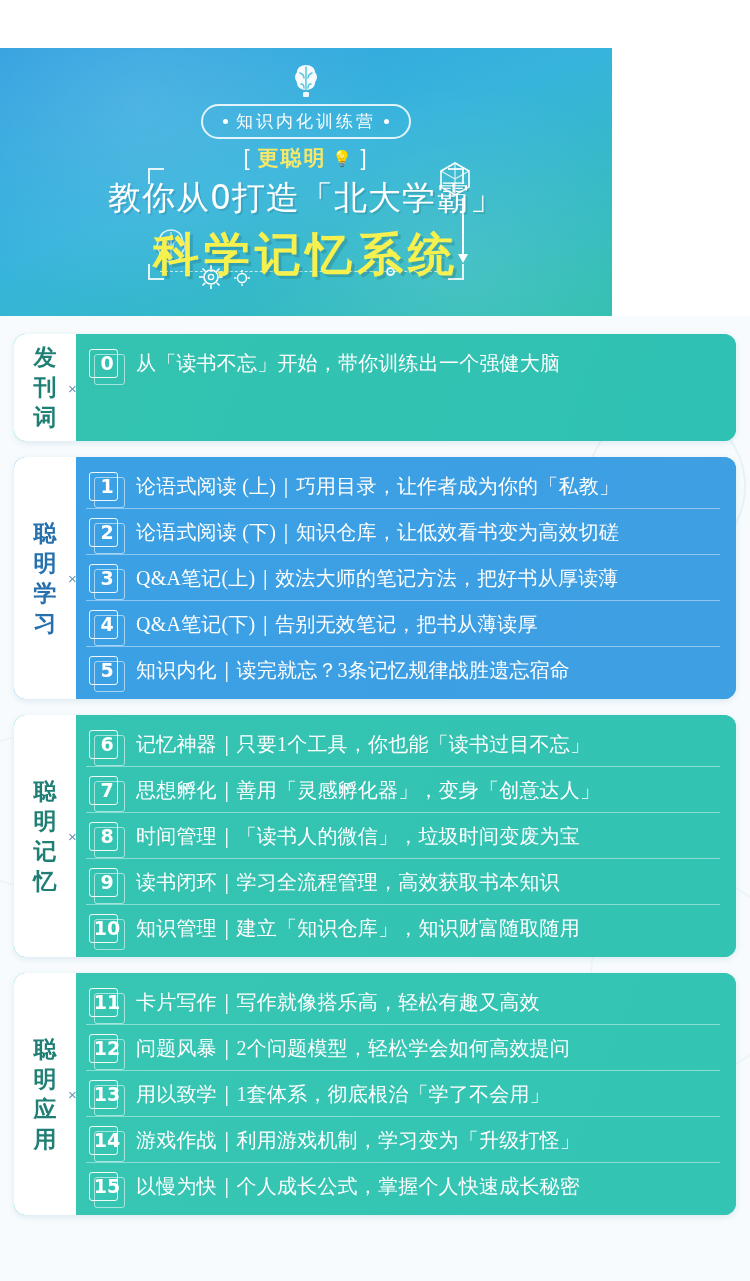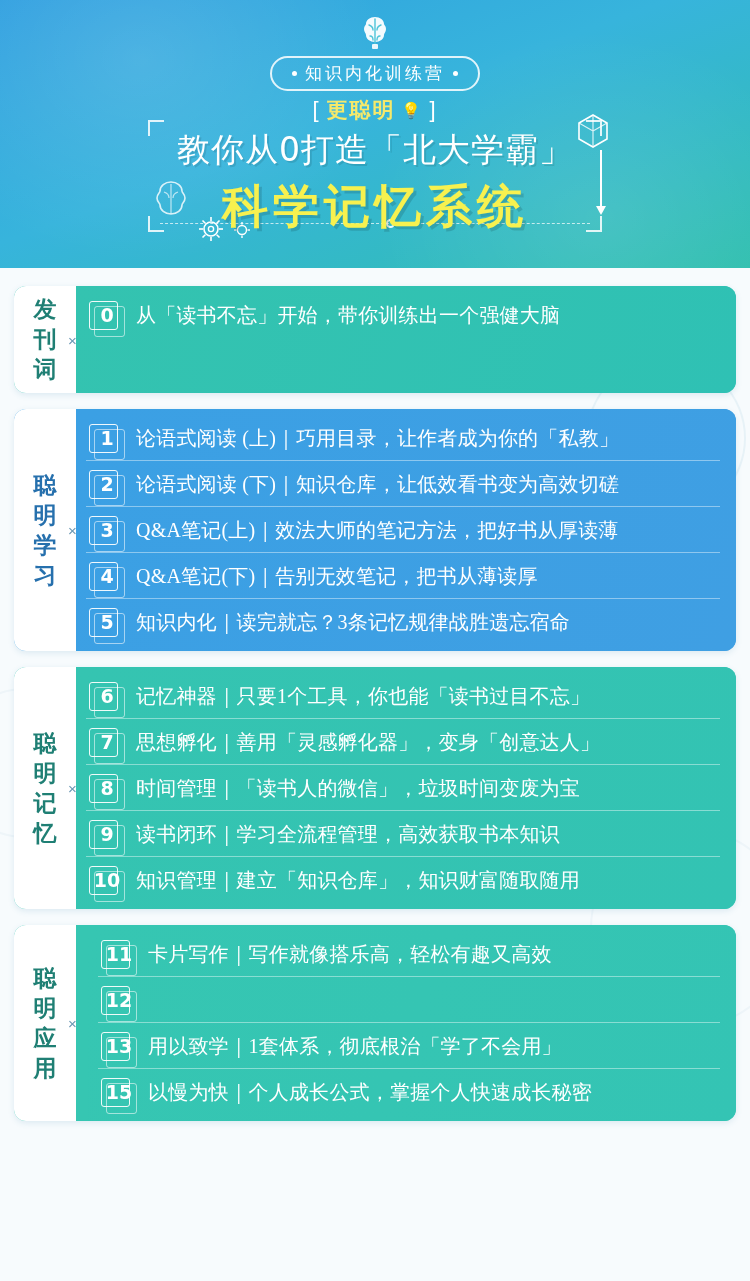--- a/index.html
+++ b/index.html
@@ -13,24 +13,25 @@
   .page {
     position: relative;
     width: 750px;
     height: 1281px;
     background: #ffffff;
   }
 
   
   .header {
     position: relative;
-    width: 750px;
+    width: 612px;
     height: 268px;
     background: linear-gradient(160deg, #2f9fe0 0%, #37b4dc 45%, #2fbfae 100%);
     overflow: hidden;
+    margin-top: 48px;
   }
   .header::before {
     content: "";
     position: absolute;
     left: -120px; top: -150px;
     width: 520px; height: 420px;
     background: radial-gradient(ellipse at center, rgba(255,255,255,0.13), rgba(255,255,255,0) 68%);
   }
   .header::after {
     content: "";
@@ -278,21 +279,21 @@
     line-height: 1.3;
     letter-spacing: 0.2px;
     white-space: nowrap;
     font-family: Liberation Serif, serif;
   }
 
   
   .sec-teal .sec-rows { background: linear-gradient(110deg, #34c3b0 0%, #2fc1b4 100%); }
   .sec-blue .sec-rows { background: linear-gradient(110deg, #3ba0e4 0%, #3f9fe3 100%); }
   .sec-teal2 .sec-rows { background: linear-gradient(110deg, #35c4b1 0%, #33c3b3 100%); }
-  .sec-teal3 .sec-rows { background: linear-gradient(110deg, #36c6b2 0%, #34c4b4 100%); margin-left: 12px; }
+  .sec-teal3 .sec-rows { background: linear-gradient(110deg, #36c6b2 0%, #34c4b4 100%); }
 
   .sec-teal .sec-label-inner span,
   .sec-teal2 .sec-label-inner span,
   .sec-teal3 .sec-label-inner span { color: #1f7f74; }
   .sec-blue .sec-label-inner span { color: #2670ad; }
 
   .section.sec-teal  { background: #34c3b0; }
   .section.sec-blue  { background: #3ba0e4; }
   .section.sec-teal2 { background: #35c4b1; }
   .section.sec-teal3 { background: #36c6b2; }
@@ -512,27 +513,35 @@
             <span class="box"></span>
             <span class="n">11</span>
           </div>
           <div class="row-text">卡片写作｜写作就像搭乐高，轻松有趣又高效</div>
         </div>
         <div class="row">
           <div class="num">
             <span class="box"></span>
             <span class="n">12</span>
           </div>
+          <div class="row-text">问题风暴｜2个问题模型，轻松学会如何高效提问</div>
         </div>
         <div class="row">
           <div class="num">
             <span class="box"></span>
             <span class="n">13</span>
           </div>
           <div class="row-text">用以致学｜1套体系，彻底根治「学了不会用」</div>
+        </div>
+        <div class="row">
+          <div class="num">
+            <span class="box"></span>
+            <span class="n">14</span>
+          </div>
+          <div class="row-text">游戏作战｜利用游戏机制，学习变为「升级打怪」</div>
         </div>
         <div class="row">
           <div class="num">
             <span class="box"></span>
             <span class="n">15</span>
           </div>
           <div class="row-text">以慢为快｜个人成长公式，掌握个人快速成长秘密</div>
         </div>
       </div>
     </div>

